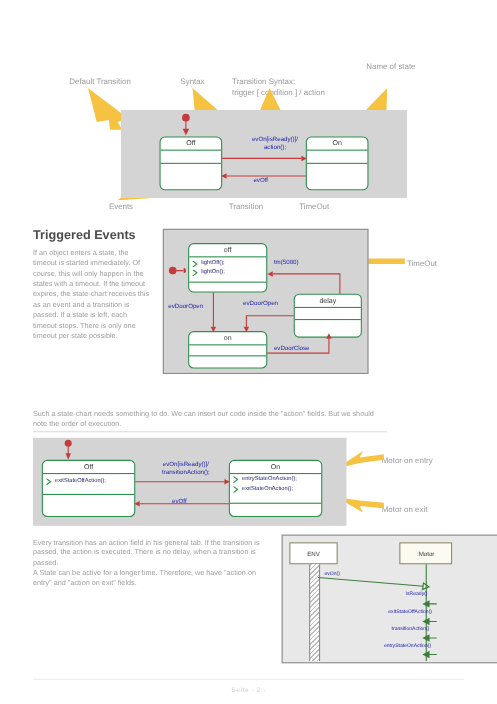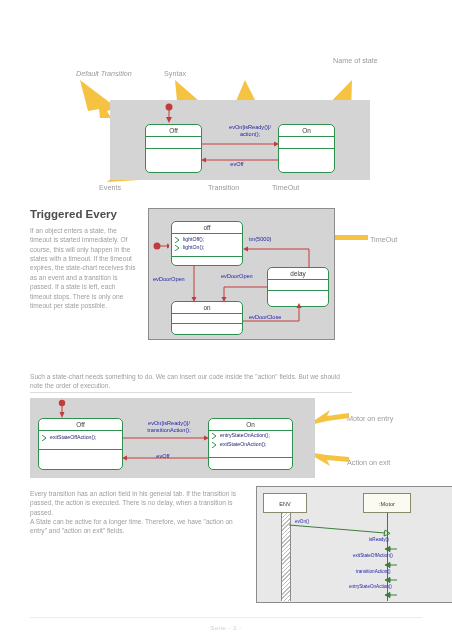--- a/index.html
+++ b/index.html
@@ -77,22 +77,24 @@
   }
   .seqlbl{position:absolute;font-size:4.6px;color:#2222aa;white-space:nowrap;}
   .vline{position:absolute;background:#3c7d3c;width:1px;}
 </style>
 </head>
 <body>
 
 <div class="page">
 
 
-  <div class="anno" style="left:76px;top:69px;font-style:italic;">Default Transition</div>
+  <div class="anno" style="left:63px;top:69px;">Default Transition</div>
   <div class="anno" style="left:164px;top:69px;">Syntax</div>
+  <div class="anno" style="left:211px;top:69px;">Transition Syntax:
+trigger [ condition ] / action</div>
   <div class="anno" style="left:333px;top:56px;">Name of state</div>
   <div class="anno" style="left:99px;top:183px;">Events</div>
   <div class="anno" style="left:208px;top:183px;">Transition</div>
   <div class="anno" style="left:272px;top:183px;">TimeOut</div>
 
   <svg class="arrow" style="left:55px;top:78px;" width="400" height="105">
     <g fill="#f5c242">
       <polygon points="25,2 62,30 52,33 56,40 45,40 44,31 33,33"></polygon>
       <polygon points="120,2 152,30 142,33 146,40 135,40 134,31 123,33"></polygon>
       <polygon points="190,2 178,30 188,31 182,40 194,40 196,31 205,32"></polygon>
@@ -125,21 +127,21 @@
       <line x1="92" y1="44" x2="164" y2="44" stroke="#c43b3b" stroke-width="1"></line>
       <polygon points="164,41.5 169,44 164,46.5" fill="#c43b3b"></polygon>
       <line x1="168" y1="60" x2="96" y2="60" stroke="#c43b3b" stroke-width="1"></line>
       <polygon points="96,57.5 91,60 96,62.5" fill="#c43b3b"></polygon>
     </svg>
     <div class="lbl" style="left:105px;top:24px;width:70px;">evOn[isReady()]/
 action();</div>
     <div class="lbl" style="left:107px;top:61px;width:40px;">evOff</div>
   </div>
 
-  <div class="h2" style="left:30px;top:208px;">Triggered Every</div>
+  <div class="h2" style="left:30px;top:208px;">Triggered Events</div>
   <div class="para" style="left:30px;top:226px;width:108px;">If an object enters a state, the timeout is started immediately. Of course, this will only happen in the states with a timeout. If the timeout expires, the state-chart receives this as an event and a transition is passed. If a state is left, each timeout stops. There is only one timeout per state possible.</div>
 
   <div class="anno" style="left:370px;top:235px;">TimeOut</div>
   <svg class="arrow" style="left:284px;top:228px;" width="86" height="18">
     <polygon points="0,9 22,1 20,7 84,7 84,12 20,12 22,18" fill="#f5c242"></polygon>
   </svg>
 
   <div class="diag diag-border" style="left:148px;top:208px;width:185px;height:130px;">
     <svg style="position:absolute;left:4px;top:32px;" width="16" height="10">
       <circle cx="4" cy="5" r="3.5" fill="#c43b3b"></circle>
@@ -189,21 +191,21 @@
     <div class="lbl" style="left:100px;top:27px;">tm(5000)</div>
     <div class="lbl" style="left:4px;top:67px;">evDoorOpen</div>
     <div class="lbl" style="left:72px;top:64px;">evDoorOpen</div>
     <div class="lbl" style="left:100px;top:105px;">evDoorClose</div>
   </div>
 
   <div class="para" style="left:30px;top:372px;width:320px;">Such a state-chart needs something to do. We can insert our code inside the "action" fields. But we should note the order of execution.</div>
   <div class="rule" style="left:30px;top:392px;width:322px;"></div>
 
   <div class="anno" style="left:347px;top:414px;">Motor on entry</div>
-  <div class="anno" style="left:347px;top:458px;">Action on exit</div>
+  <div class="anno" style="left:347px;top:458px;">Motor on exit</div>
   <svg class="arrow" style="left:306px;top:408px;" width="44" height="20">
     <polygon points="0,18 24,2 21,8 43,5 43,10 21,13" fill="#f5c242"></polygon>
   </svg>
   <svg class="arrow" style="left:306px;top:450px;" width="44" height="20">
     <polygon points="0,2 24,16 21,10 43,12 43,7 21,5" fill="#f5c242"></polygon>
   </svg>
 
   <div class="diag" style="left:30px;top:398px;width:285px;height:80px;">
     <svg style="position:absolute;left:26px;top:1px;" width="12" height="20">
       <circle cx="6" cy="4" r="3.2" fill="#c43b3b"></circle>

